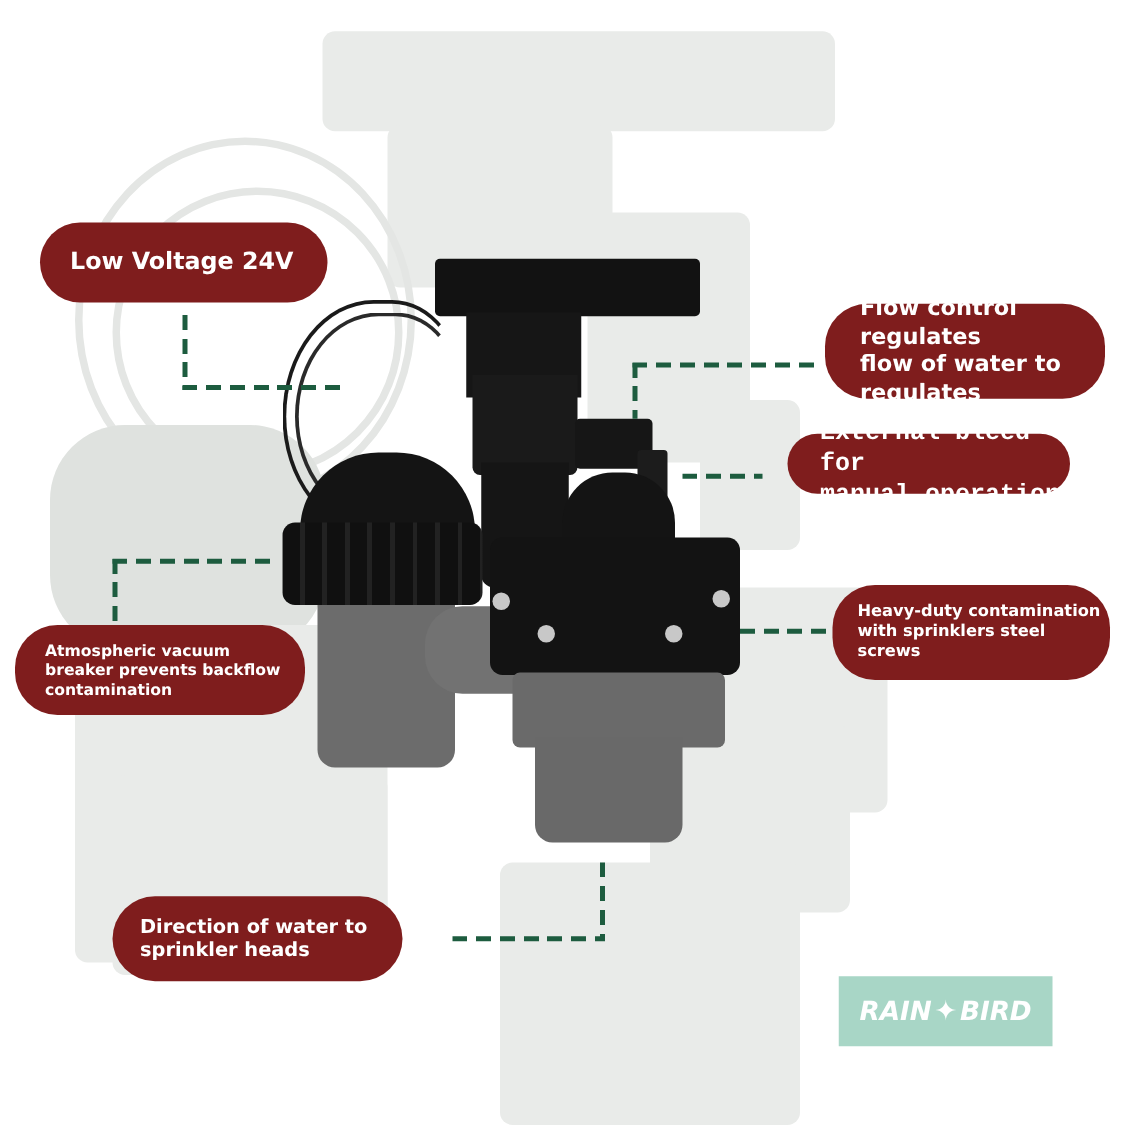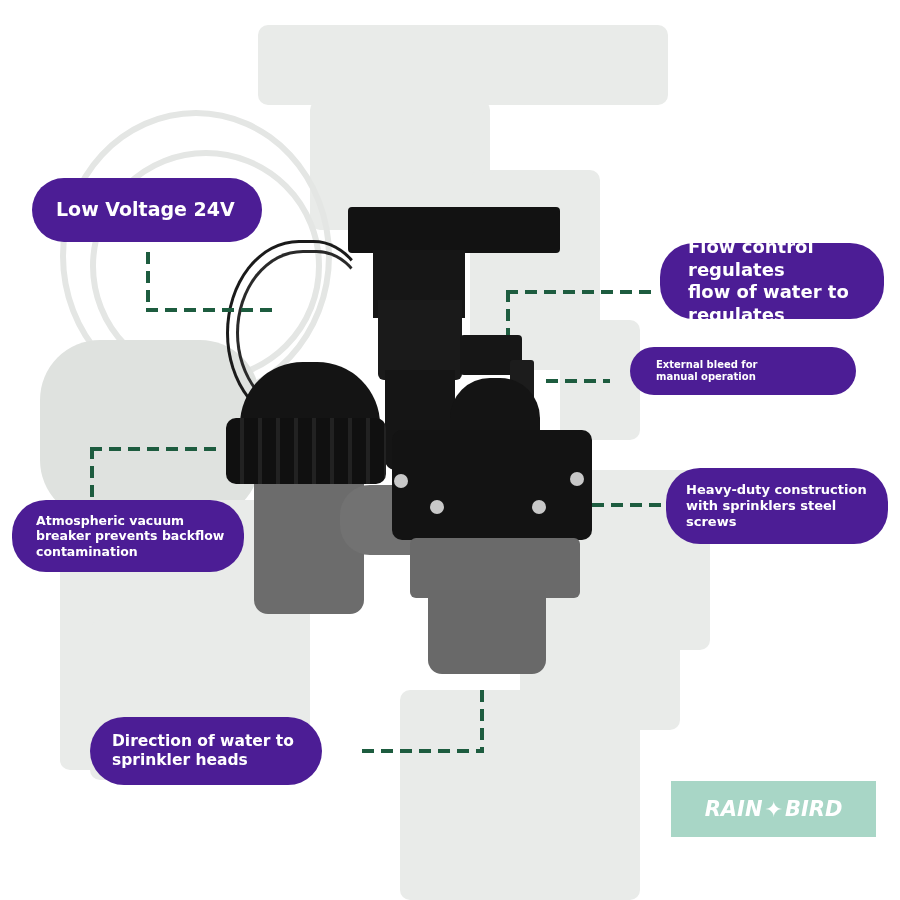--- a/index.html
+++ b/index.html
@@ -5,29 +5,29 @@
   html, body { margin:0; padding:0; }
   body { width:900px; height:900px; position:relative; overflow:hidden; background:#ffffff; font-family:"DejaVu Sans", sans-serif; }
   .stage { position:absolute; left:0; top:0; width:900px; height:900px; }
   
   .ghost { position:absolute; background:#e9ebe9; border-radius:10px; }
   .ghost.dark { background:#dfe2df; }
   .ghost-wire { position:absolute; border:6px solid #e4e6e4; border-radius:50%; }
   
   .part { position:absolute; }
   .pill {
-    position:absolute; background:#4c1d95; color:#ffffff; border-radius:34px;
+    position:absolute; background:#7f1d1d; color:#ffffff; border-radius:34px;
     font-weight:bold; display:flex; align-items:center; box-sizing:border-box;
     line-height:1.25;
   }
   .pill span { display:block; }
   .dash-h { position:absolute; height:4px; background:repeating-linear-gradient(90deg,#1d5c3f 0 12px, transparent 12px 19px); }
   .dash-v { position:absolute; width:4px; background:repeating-linear-gradient(180deg,#1d5c3f 0 12px, transparent 12px 19px); }
   .logo {
-    position:absolute; left:671px; top:781px; width:205px; height:56px; background:#a8d6c6;
+    position:absolute; left:671px; top:781px; width:171px; height:56px; background:#a8d6c6;
     display:flex; align-items:center; justify-content:center; color:#ffffff;
     font-weight:bold; font-style:italic; font-size:21px; letter-spacing:0px;
   }
   .logo .bird { font-size:22px; margin:0 2px; }
 </style>
 </head>
 <body>
 
 <div class="stage">
 
@@ -104,30 +104,30 @@
   </div>
 
   <div class="pill" style="left:660px;top:243px;width:224px;height:76px;padding-left:28px;font-size:18px;">
     <div>
       <span>Flow control regulates</span>
       <span>flow of water to</span>
       <span>regulates</span>
     </div>
   </div>
 
-  <div class="pill" style="left:630px;top:347px;width:226px;height:48px;padding-left:26px;font-size:10px;">
+  <div class="pill" style="left:630px;top:347px;width:226px;height:48px;padding-left:26px;font-size:20px;font-family:Liberation Mono, monospace;">
     <div>
       <span>External bleed for</span>
       <span>manual operation</span>
     </div>
   </div>
 
   <div class="pill" style="left:666px;top:468px;width:222px;height:76px;padding-left:20px;font-size:13px;">
     <div>
-      <span>Heavy-duty construction</span>
+      <span>Heavy-duty contamination</span>
       <span>with sprinklers steel</span>
       <span>screws</span>
     </div>
   </div>
 
   <div class="pill" style="left:12px;top:500px;width:232px;height:72px;padding-left:24px;font-size:12.5px;">
     <div>
       <span>Atmospheric vacuum</span>
       <span>breaker prevents backflow</span>
       <span>contamination</span>

